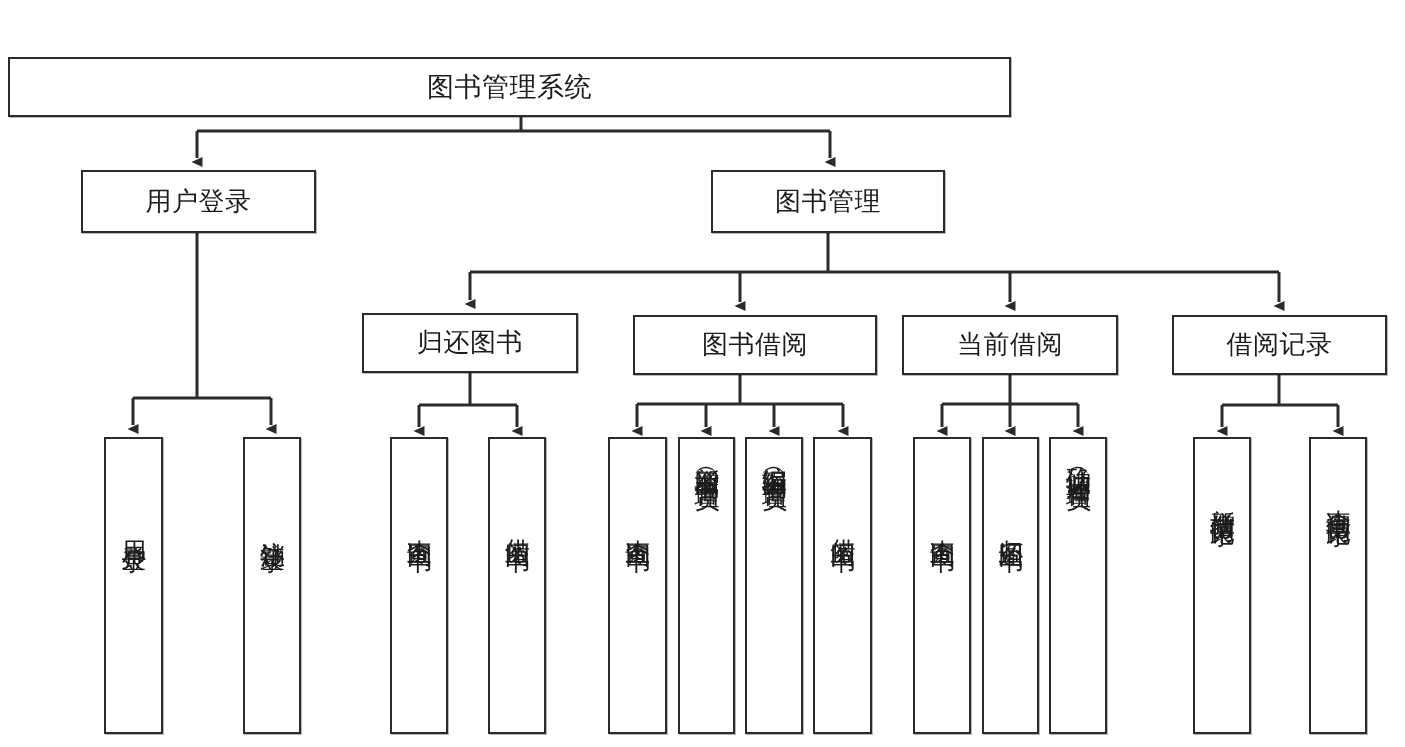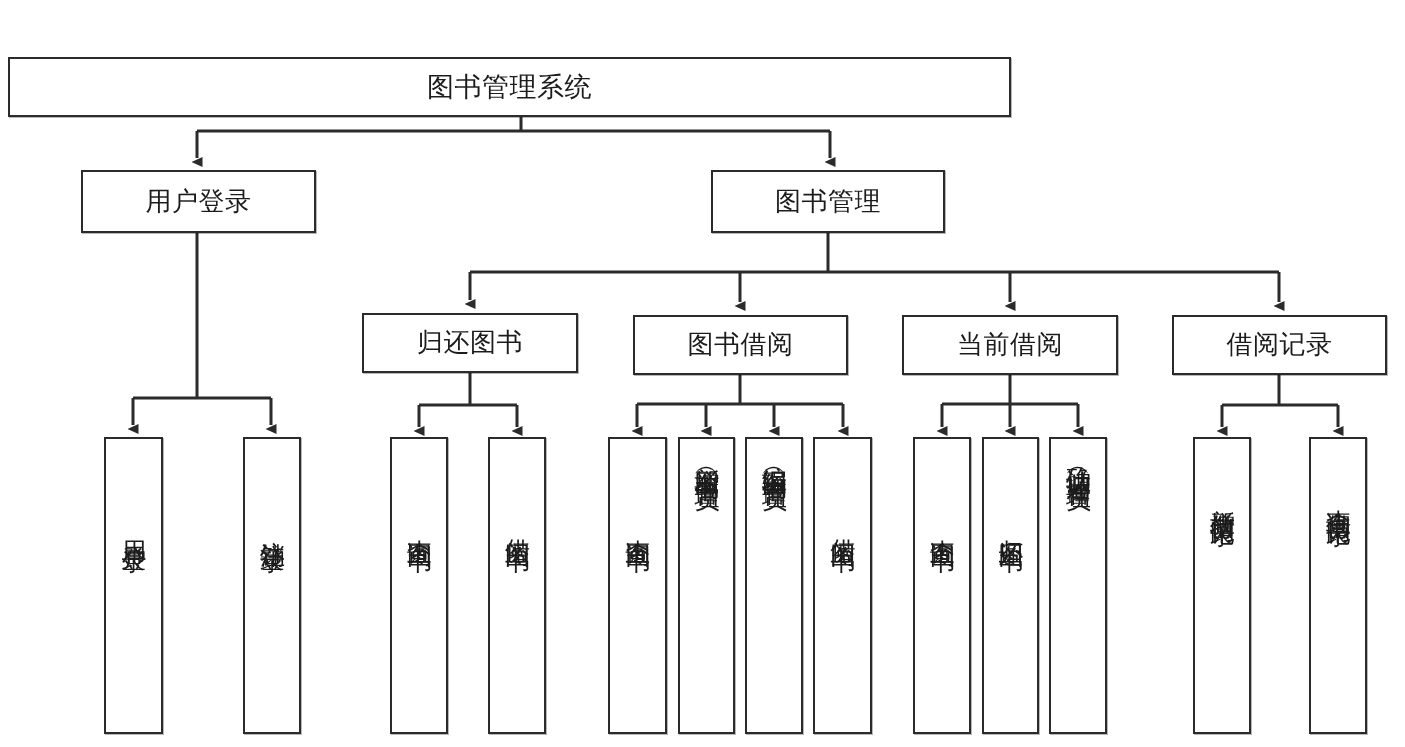--- a/index.html
+++ b/index.html
@@ -127,21 +127,21 @@
   <div class="node h" style="left:81px; top:170px; width:235px; height:63px;">
     <span class="lbl">用户登录</span>
   </div>
   <div class="node h" style="left:711px; top:170px; width:234px; height:63px;">
     <span class="lbl">图书管理</span>
   </div>
 
   <div class="node h" style="left:362px; top:313px; width:216px; height:60px;">
     <span class="lbl">归还图书</span>
   </div>
-  <div class="node h" style="left:633px; top:315px; width:215px; height:60px;align-items:center;">
+  <div class="node h" style="left:633px; top:315px; width:244px; height:60px;align-items:center;">
     <span class="lbl">图书借阅</span>
   </div>
   <div class="node h" style="left:1172px; top:315px; width:215px; height:60px;">
     <span class="lbl">借阅记录</span>
   </div>
   <div class="node h" style="left:902px; top:315px; width:216px; height:60px;">
     <span class="lbl">当前借阅</span>
   </div>
 
   <div class="node v" style="left:104px; top:437px; width:59px; height:297px; padding-top:82px;">

